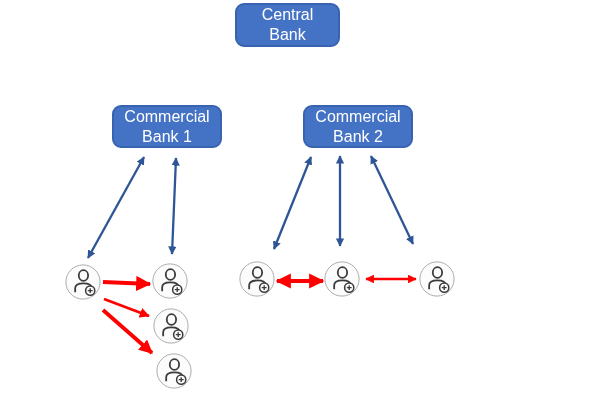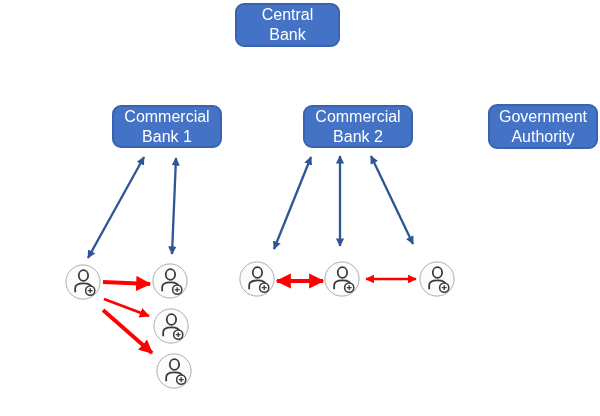--- a/index.html
+++ b/index.html
@@ -42,24 +42,20 @@
   <div class="node" id="node-commercial-bank-1">
     <span>Commercial
 Bank 1</span>
   </div>
 
   <div class="node" id="node-commercial-bank-2">
     <span>Commercial
 Bank 2</span>
   </div>
 
-  <div class="node" id="node-government-authority">
-    <span>Government
-Authority</span>
-  </div>
 
   <svg class="overlay" viewBox="0 0 600 416" xmlns="http://www.w3.org/2000/svg">
     <defs>
       <marker id="head-blue" markerWidth="3.6" markerHeight="3.6" refX="3.3" refY="1.8" orient="auto">
         <path d="M0,0 L3.6,1.8 L0,3.6 Z" fill="#2E5596"></path>
       </marker>
       <marker id="tail-blue" markerWidth="3.6" markerHeight="3.6" refX="0.3" refY="1.8" orient="auto">
         <path d="M3.6,0 L0,1.8 L3.6,3.6 Z" fill="#2E5596"></path>
       </marker>
       <marker id="head-red" markerWidth="3.6" markerHeight="3.6" refX="3.3" refY="1.8" orient="auto">

